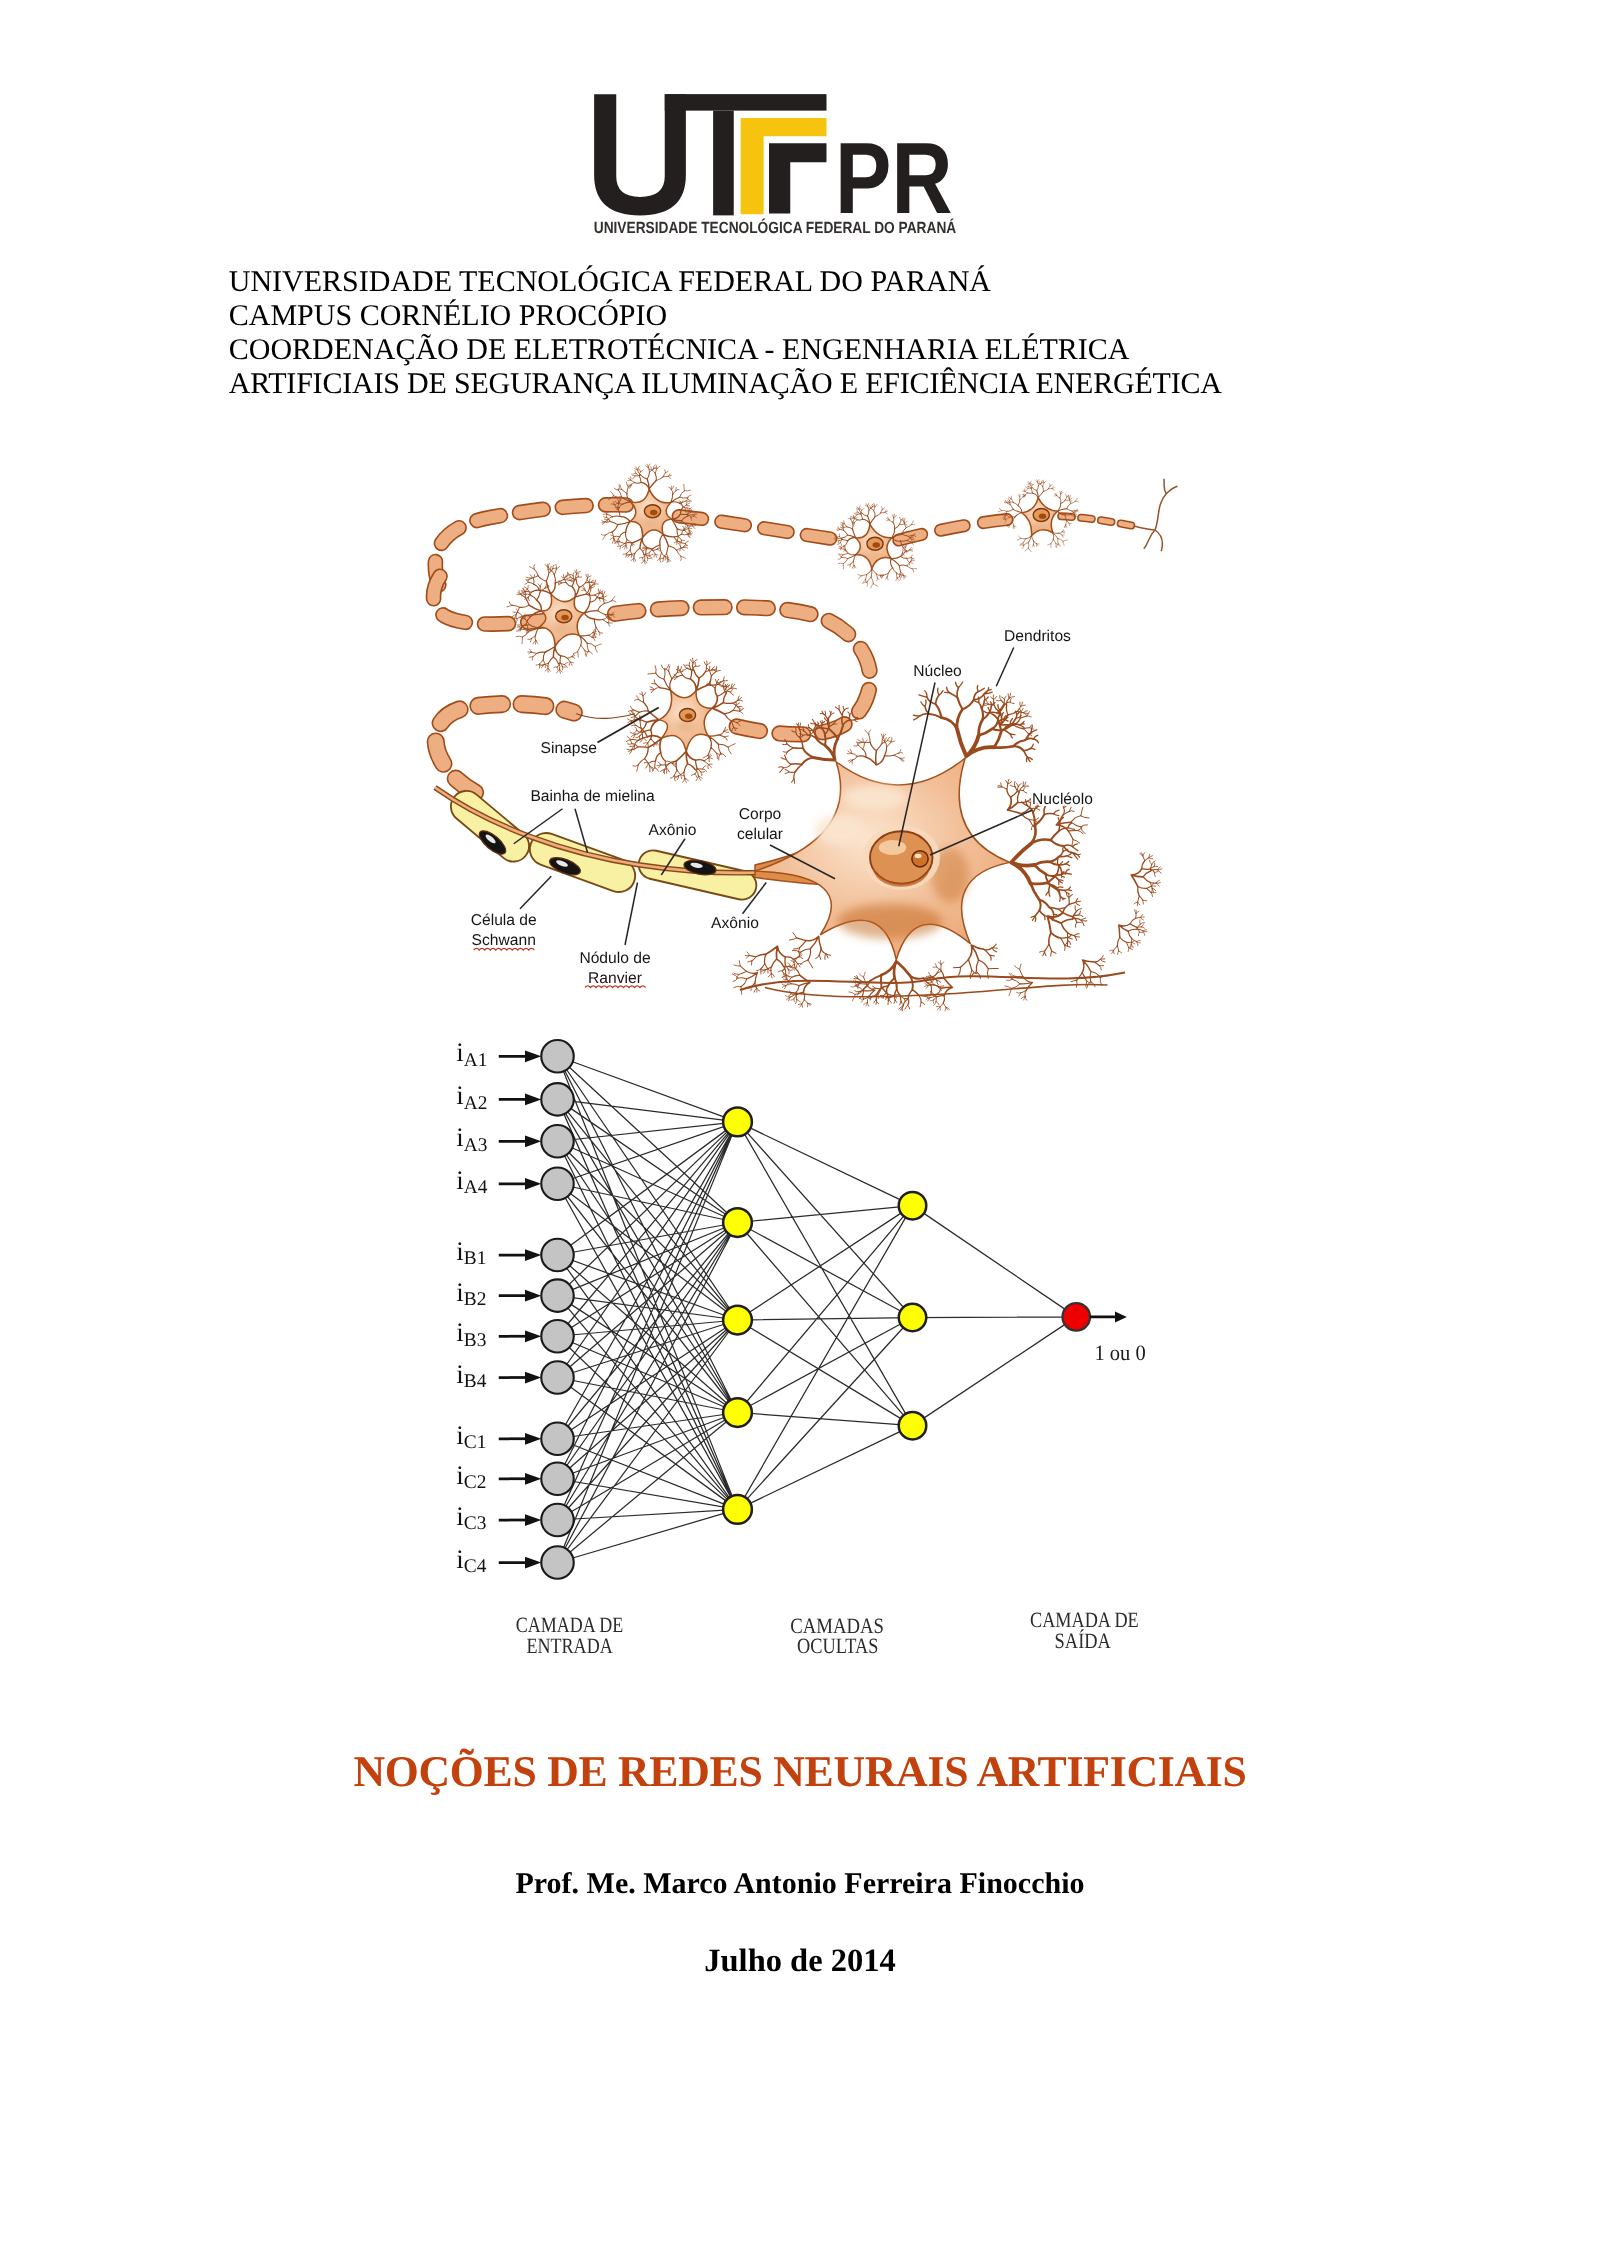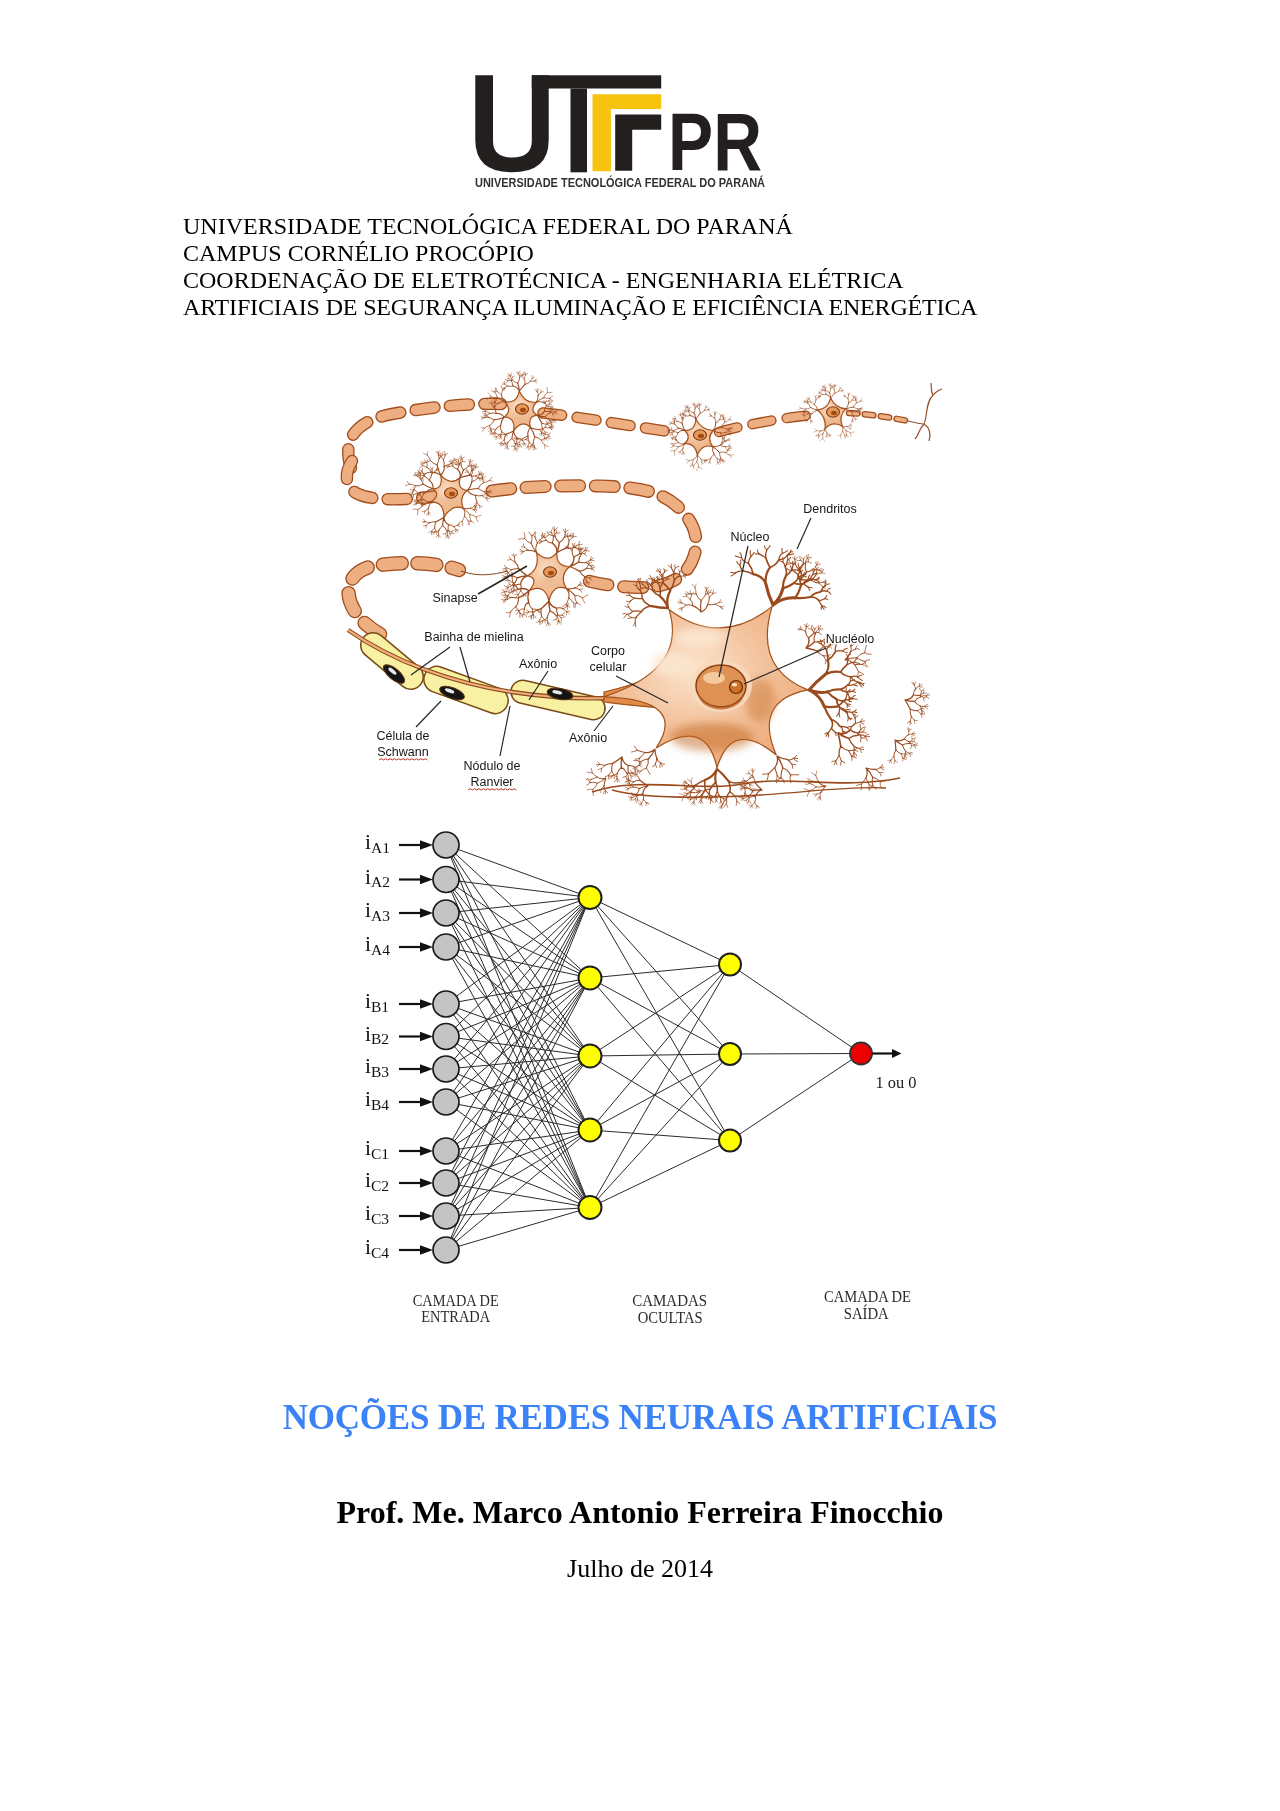--- a/index.html
+++ b/index.html
@@ -1,23 +1,23 @@
 <!DOCTYPE html>
 <html><head>
 <meta charset="utf-8">
 <style>
   html,body{margin:0;padding:0;background:#ffffff;}
   body{width:1280px;height:1811px;position:relative;overflow:hidden;
        font-family:"Liberation Serif",serif;}
   .abs{position:absolute;}
   #hdr{left:183px;top:213px;font-size:24px;line-height:27px;color:#000;white-space:pre;}
   #title{left:0;top:1398px;width:1280px;text-align:center;
-         font-weight:bold;font-size:35px;color:#3b82f6;letter-spacing:-0.22px;}
-  #prof{left:0;top:1494px;width:1280px;text-align:center;font-weight:bold;font-size:32px;}
-  #julho{left:0;top:1554px;width:1280px;text-align:center;font-weight:normal;font-size:26px;}
+         font-weight:bold;font-size:35px;color:#c2410c;letter-spacing:-0.22px;}
+  #prof{left:0;top:1494px;width:1280px;text-align:center;font-weight:bold;font-size:24px;}
+  #julho{left:0;top:1554px;width:1280px;text-align:center;font-weight:bold;font-size:26px;}
 </style>
 </head>
 <body>
 
 <svg class="abs" style="left:470px;top:70px" width="300" height="120" viewBox="470 70 300 120">
   <g fill="#231f1e">
 
     <path d="M475.3,75.3 L493,75.3 L493,141 Q493,157.5 512,157.5 Q531.8,157.5 531.8,141 L531.8,75.3 L548.7,75.3 L548.7,140
              Q548.7,172.3 512,172.3 Q475.3,172.3 475.3,140 Z"></path>
 

